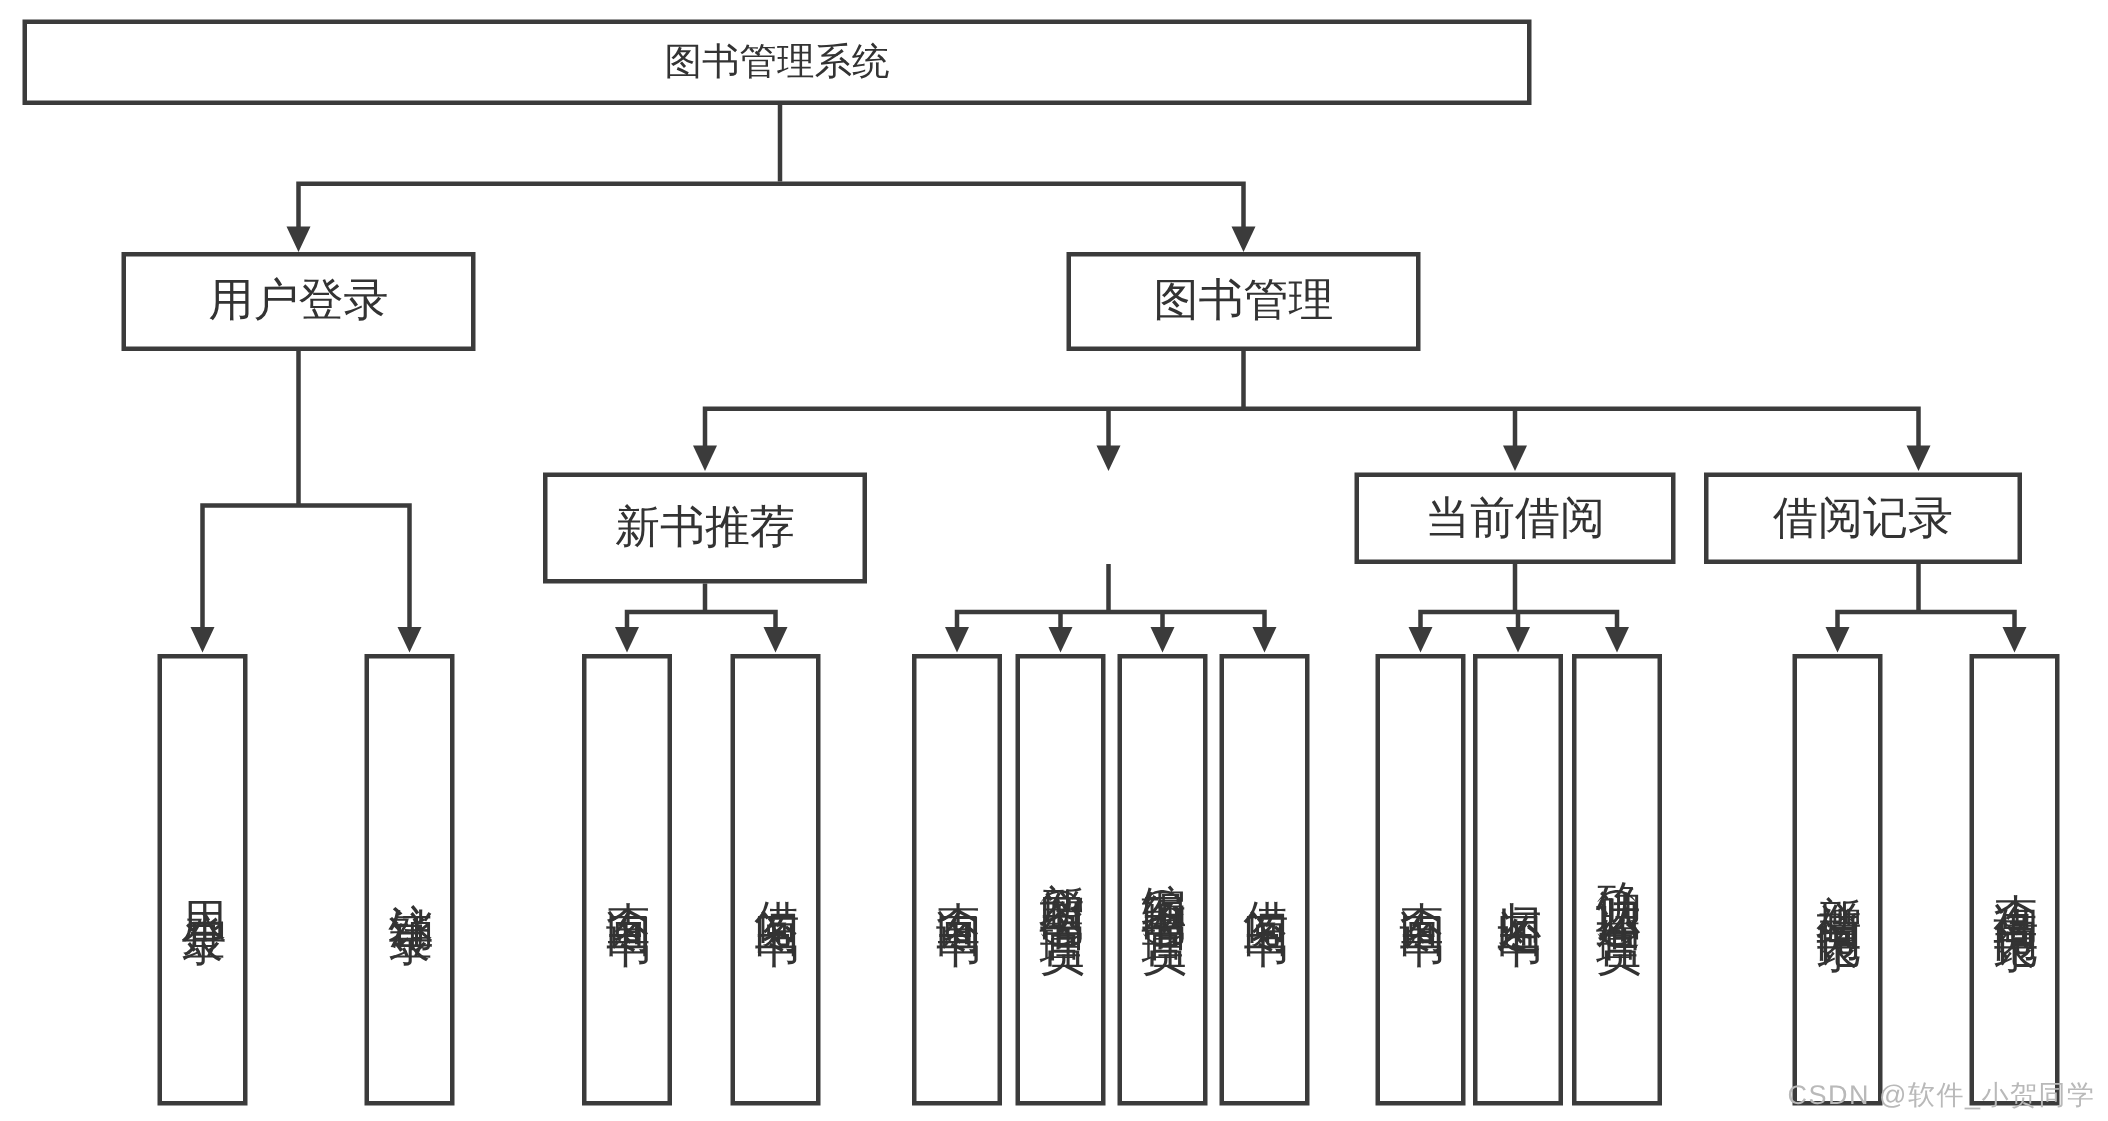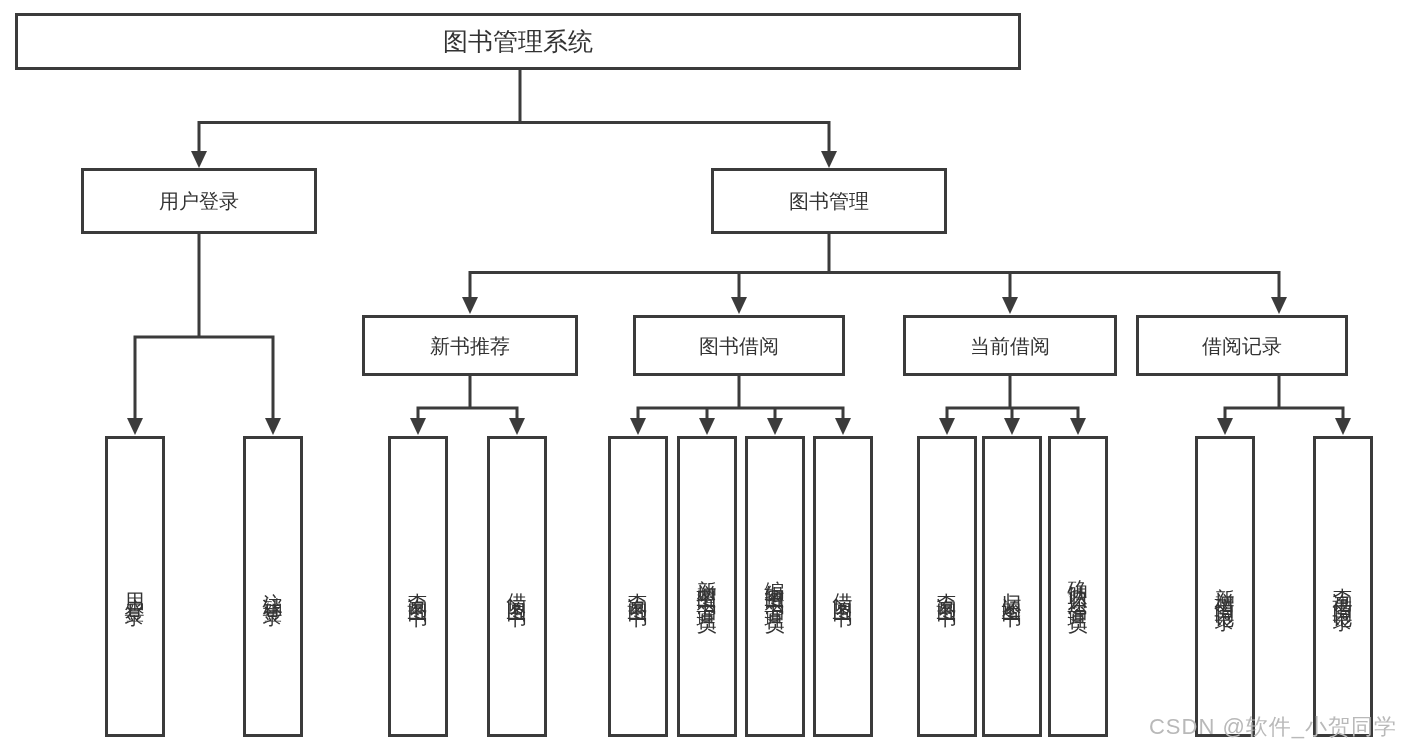--- a/index.html
+++ b/index.html
@@ -3,48 +3,48 @@
 <meta charset="utf-8">
 <style>
   * { margin:0; padding:0; box-sizing:border-box; }
   html,body { background:#ffffff; }
   body { font-family:"Liberation Sans", sans-serif; }
   .canvas { position:relative; width:1405px; height:747px; background:#ffffff; overflow:hidden;padding-left:16px; }
   .connectors { position:absolute; left:0; top:0; }
   .node {
     position:absolute; border:3px solid #3b3b3b; background:#ffffff;
     display:flex; align-items:center; justify-content:center;
-    color:#333333; font-size:20px; line-height:1;
+    color:#333333; font-size:30px; line-height:1;
   }
   .vbox { top:436px; width:60px; height:301px; }
   .vbox .vtext { writing-mode:vertical-rl; text-orientation:mixed; letter-spacing:5px; white-space:nowrap; }
   
   .pos-root        { left:15px;  top:13px;  width:1006px; height:57px; font-size:25px; }
   .pos-login       { left:81px;  top:168px; width:236px;  height:66px; }
   .pos-bookmgmt    { left:711px; top:168px; width:236px;  height:66px;justify-content:center; }
-  .pos-newbooks    { left:362px; top:315px; width:216px;  height:61px; }
+  .pos-newbooks    { left:362px; top:315px; width:216px;  height:74px; }
   .pos-bookborrow  { left:633px; top:315px; width:212px;  height:61px; }
   .pos-currentborrow { left:903px; top:315px; width:214px; height:61px;text-align:right; }
   .pos-borrowrecords { left:1136px; top:315px; width:212px; height:61px; }
   .pos-userlogin   { left:105px; }
   .pos-logout      { left:243px; }
   .pos-nb-query    { left:388px; }
   .pos-nb-borrow   { left:487px; }
   .pos-bb-query    { left:608px; }
   .pos-bb-add      { left:677px; }
   .pos-bb-edit     { left:745px; }
   .pos-bb-borrow   { left:813px; }
   .pos-cb-query    { left:917px; }
   .pos-cb-return   { left:982px; }
   .pos-cb-confirm  { left:1048px; }
   .pos-br-add      { left:1195px; }
   .pos-br-query    { left:1313px; }
   .watermark {
     position:absolute; right:8px; bottom:5px; z-index:5;
-    color:#b9b9b9; font-size:22px; letter-spacing:1px;
+    color:#b9b9b9; font-size:18px; letter-spacing:1px;
   }
 </style>
 </head>
 <body>
 
 <div class="canvas">
 
   <svg class="connectors" width="1405" height="747" aria-hidden="true">
     <g stroke="#3b3b3b" stroke-width="3" fill="none">
       <path d="M520,70 V121"></path>
@@ -85,23 +85,20 @@
 
   <div class="node pos-login">
     <span>用户登录</span>
   </div>
   <div class="node pos-bookmgmt">
     <span>图书管理</span>
   </div>
 
   <div class="node pos-newbooks">
     <span>新书推荐</span>
-  </div>
-  <div class="node pos-bookborrow">
-    <span>图书借阅</span>
   </div>
   <div class="node pos-currentborrow">
     <span>当前借阅</span>
   </div>
   <div class="node pos-borrowrecords">
     <span>借阅记录</span>
   </div>
 
   <div class="node vbox pos-userlogin">
     <span class="vtext">用户登录</span>

